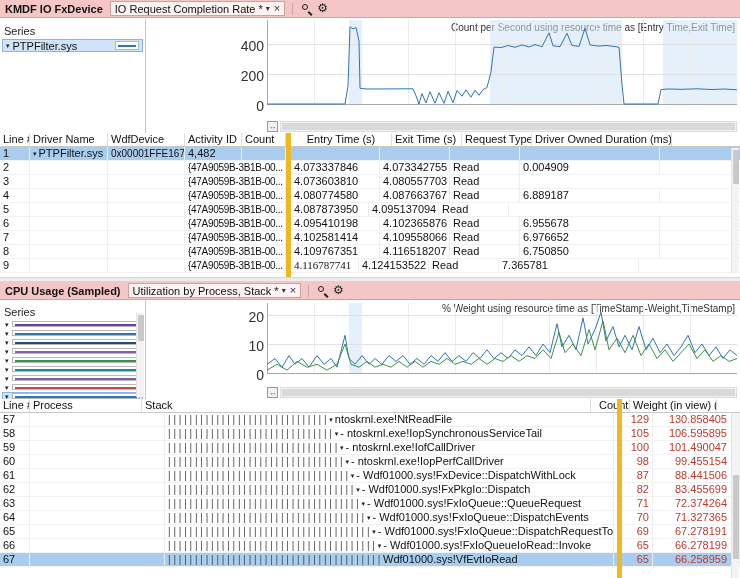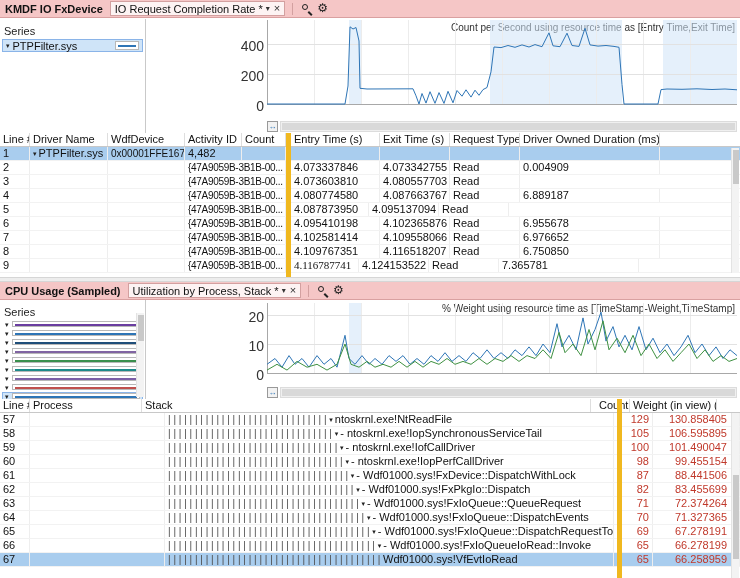--- a/index.html
+++ b/index.html
@@ -138,21 +138,21 @@
   </div>
 
   <div class="tbl" style="top:133px;height:144px">
       <div class="thead">
         <div class="hcell" style="width: 30px;">Line #</div>
         <div class="hcell" style="width: 78px;">Driver Name</div>
         <div class="hcell" style="width: 77px;">WdfDevice</div>
         <div class="hcell" style="width: 57px;">Activity ID</div>
         <div class="hcell" style="width: 44px;">Count</div>
         <div class="cell gapc" style="width: 5px;"></div>
-        <div class="hcell" style="width: 89px;">Entry Time (s)</div>
+        <div class="hcell" style="width: 101px; text-align: center;">Entry Time (s)</div>
         <div class="hcell" style="width: 70px;">Exit Time (s)</div>
         <div class="hcell" style="width: 70px;">Request Type</div>
         <div class="hcell" style="width: 140px;">Driver Owned Duration (ms)</div>
         <div class="hcell fill"></div>
       </div>
       <div class="trow sel">
         <div class="cell" style="width: 30px;">1</div>
         <div class="cell" style="width: 78px;"><span class="expander">▾</span><span>PTPFilter.sys</span></div>
         <div class="cell" style="width: 77px;"><span class="small10">0x00001FFE167...</span></div>
         <div class="cell" style="width: 57px;">4,482</div>

